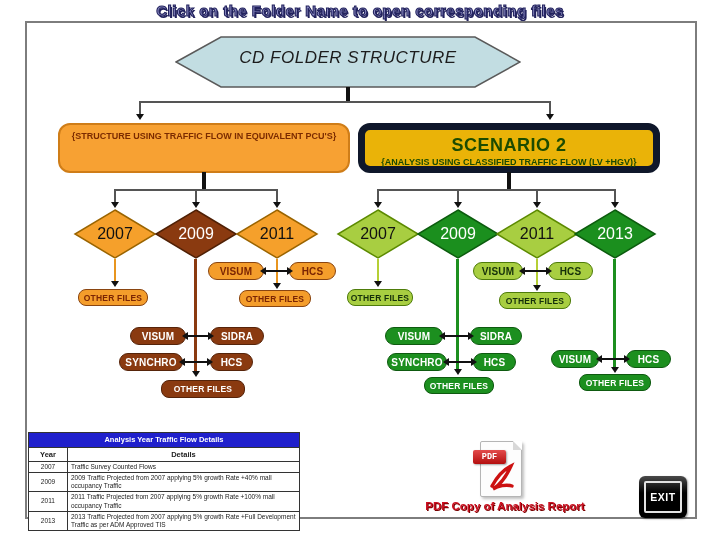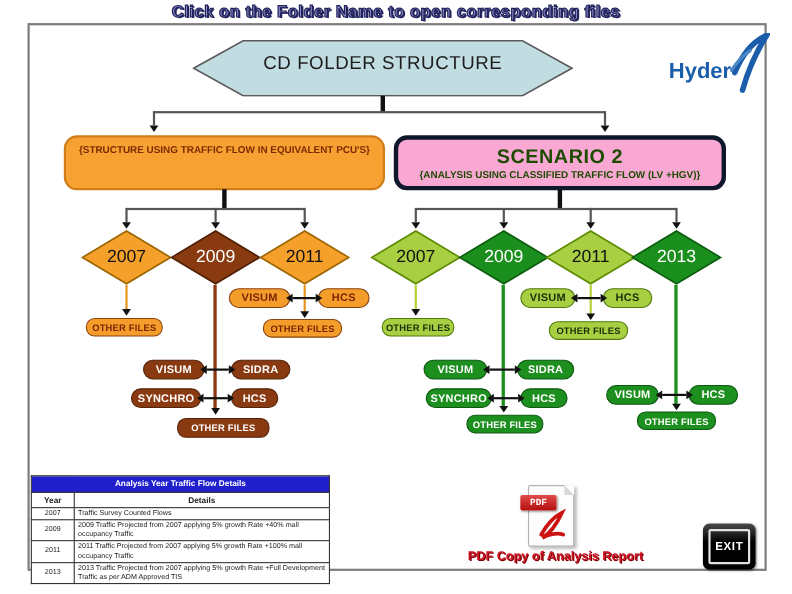--- a/index.html
+++ b/index.html
@@ -6,33 +6,33 @@
   #slide{position:relative;width:720px;height:540px;background:#ffffff;
          font-family:"Liberation Sans", sans-serif;overflow:hidden;}
   
   #frame{position:absolute;left:25px;top:21px;width:668px;height:494px;
          border:2px solid #7d7d7d;background:#fff;}
   
   #banner{position:absolute;left:0;top:2px;width:720px;text-align:center;
           font-size:15px;font-weight:800;letter-spacing:.5px;color:#8a8ac2;
           -webkit-text-stroke:1.1px #23235e;text-shadow:1.5px 1.5px 0 #23235e;}
   
-  .hex{position:absolute;left:175px;top:36px;width:346px;height:44px;}
+  .hex{position:absolute;left:175px;top:36px;width:346px;height:44px;font-style:italic;}
   .hex svg{position:absolute;left:0;top:0;}
   .hex span{position:absolute;inset:0;display:flex;align-items:center;justify-content:center;
             font-size:17px;color:#1c1c1c;letter-spacing:.5px;}
   
   #logo{position:absolute;left:604px;top:30px;width:92px;height:58px;}
   #logo .word{position:absolute;left:4px;top:24px;font-size:20px;font-weight:bold;color:#1a5dab;}
   
   .scen{position:absolute;height:50px;border-radius:12px;text-align:center;box-sizing:border-box;padding-top:5px;}
   .scen .t{display:block;font-size:18px;font-weight:600;letter-spacing:.5px;}
   .scen .s{display:block;font-size:9px;font-weight:bold;margin-top:1px;}
   #scen1{left:58px;top:123px;width:292px;background:#F7A133;border:2px solid #cf7d18;color:#7b2b00;}
-  #scen2{left:358px;top:123px;width:302px;background:#f9a8d4;border:4px solid #0f172a;color:#1c4b00;}
+  #scen2{left:358px;top:123px;width:302px;background:#eab308;border:7px solid #0f172a;color:#1c4b00;}
   
   .vline,.hline{position:absolute;}
   .arrow{position:absolute;width:0;height:0;border-left:4px solid transparent;
          border-right:4px solid transparent;border-top:6px solid #111;}
   .dbl{position:absolute;height:1.5px;background:#111;}
   .dbl::before{content:"";position:absolute;left:-6px;top:-3.2px;border-top:4px solid transparent;
                border-bottom:4px solid transparent;border-right:6px solid #111;}
   .dbl::after{content:"";position:absolute;right:-6px;top:-3.2px;border-top:4px solid transparent;
               border-bottom:4px solid transparent;border-left:6px solid #111;}
   
@@ -84,27 +84,20 @@
 
   <div id="banner">Click on the Folder Name to open corresponding files</div>
 
   <div class="hex">
     <svg width="346" height="52">
       <polygon points="1,26 46,1 300,1 345,26 300,51 46,51" fill="#C2DDE2" stroke="#5a5a5a" stroke-width="1.5"></polygon>
     </svg>
     <span>CD FOLDER STRUCTURE</span>
   </div>
 
-  <div id="logo">
-    <span class="word">Hyder</span>
-    <svg width="38" height="56" style="position:absolute;left:58px;top:0;">
-      <path d="M6 36 C14 16 26 6 35 2 C25 18 18 34 13 52" fill="none" stroke="#1a5dab" stroke-width="5" stroke-linecap="round"></path>
-      <path d="M3 34 C8 26 14 20 20 16" fill="none" stroke="#4c86c6" stroke-width="3" stroke-linecap="round"></path>
-    </svg>
-  </div>
 
   <div class="vline" style="left:346px;top:87px;width:4px;height:15px;background:#111;"></div>
   <div class="hline" style="left:140px;top:101px;width:410px;height:1.5px;background:#555;"></div>
   <div class="vline" style="left:139px;top:101px;width:1.5px;height:13px;background:#555;"></div>
   <div class="vline" style="left:549px;top:101px;width:1.5px;height:13px;background:#555;"></div>
   <div class="arrow" style="left:136px;top:114px;"></div>
   <div class="arrow" style="left:546px;top:114px;"></div>
 
   <div id="scen1" class="scen">
     <span class="s">{STRUCTURE USING TRAFFIC FLOW IN EQUIVALENT PCU'S}</span>

